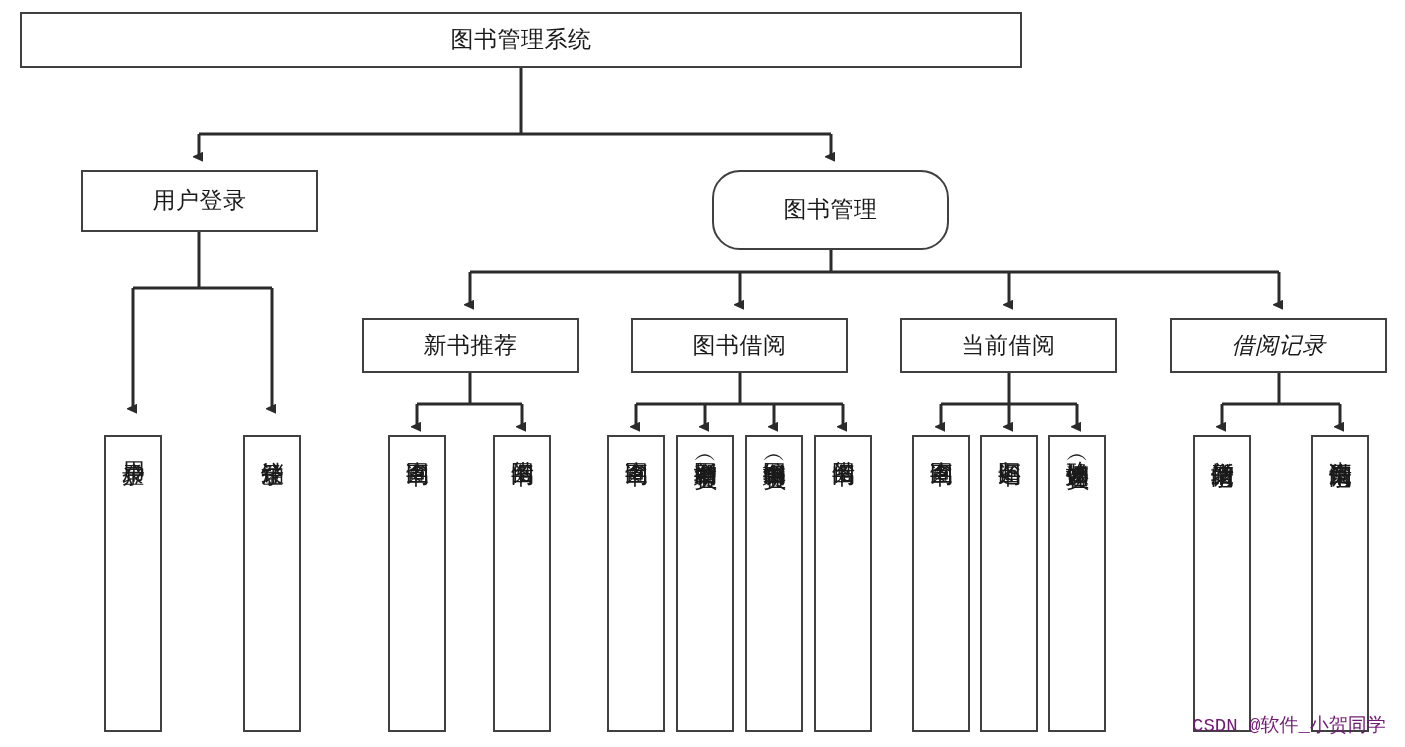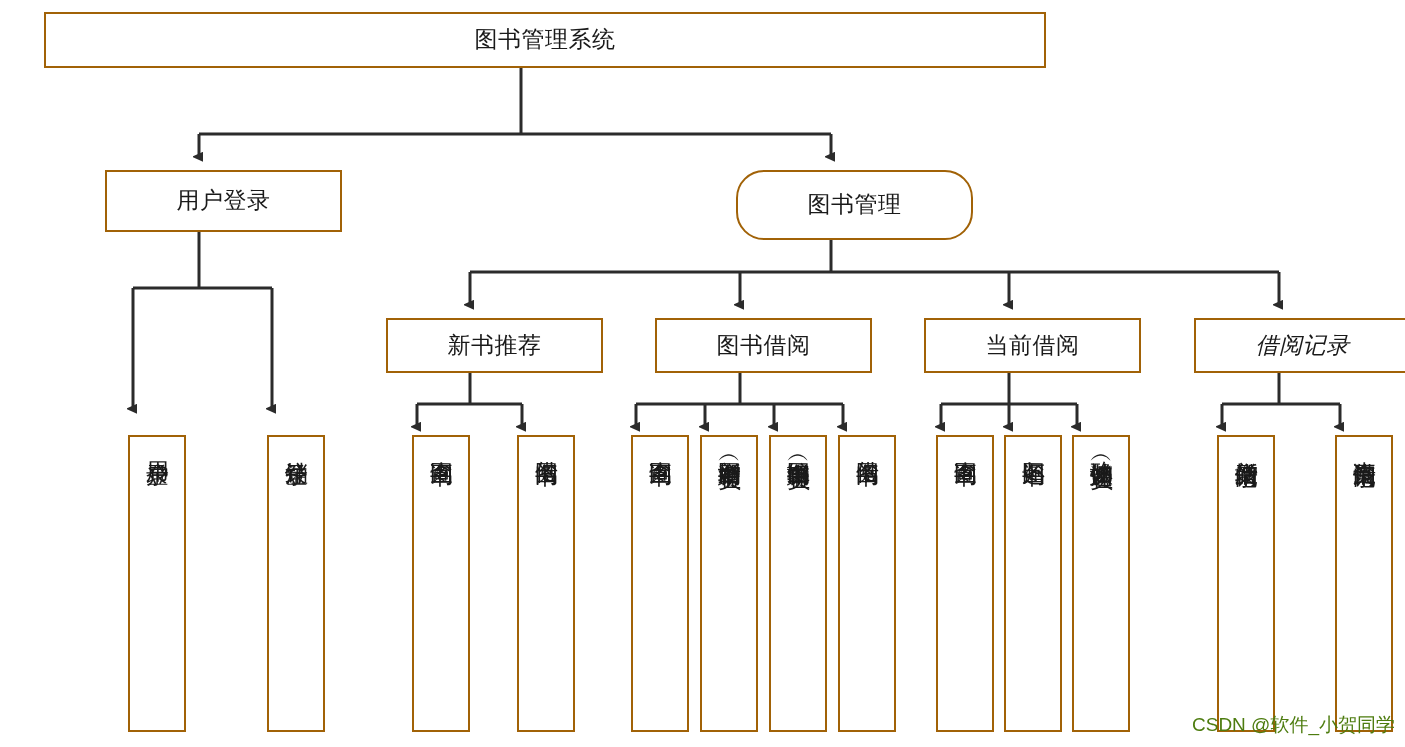--- a/index.html
+++ b/index.html
@@ -23,27 +23,26 @@
     left: 0;
     top: 0;
     width: 1405px;
     height: 747px;
     pointer-events: none;
   }
   .node {
     position: absolute;
     box-sizing: border-box;
     background: #ffffff;
-    border: 2px solid #a16207;
+    border: 2px solid #404040;
     display: flex;
     align-items: center;
     justify-content: center;
     color: #1a1a1a;
     z-index: 3;
-    margin-left: 24px;
   }
   .node-label {
     display: block;
     text-align: center;
     letter-spacing: 0.5px;
     white-space: nowrap;
   }
   
   .node.horiz .node-label {
     font-size: 23px;
@@ -58,25 +57,25 @@
   .node.vert .node-label {
     writing-mode: vertical-rl;
     text-orientation: upright;
     font-size: 23px;
     line-height: 1.12;
     letter-spacing: 1px;
     white-space: nowrap;
   }
   .watermark {
     position: absolute;
-    color: #4d7c0f;
+    color: #701a75;
     font-size: 19px;
     white-space: nowrap;
     z-index: 9;
-    font-family: Liberation Sans, sans-serif;
+    font-family: Liberation Mono, monospace;
   }
 </style>
 </head>
 <body>
 
 <div id="diagram-root">
 
   <svg id="edges-layer" viewBox="0 0 1405 747" width="1405" height="747" xmlns="http://www.w3.org/2000/svg">
     <defs>
       <marker id="arrow" markerWidth="10" markerHeight="10" refX="6.2" refY="4" orient="auto" markerUnits="userSpaceOnUse">
@@ -127,21 +126,21 @@
     </g>
   </svg>
 
   <div class="node horiz" style="left:20px; top:12px; width:1002px; height:56px;">
     <span class="node-label">图书管理系统</span>
   </div>
 
   <div class="node horiz" style="left:81px; top:170px; width:237px; height:62px;">
     <span class="node-label">用户登录</span>
   </div>
-  <div class="node horiz" style="left:712px; top:170px; width:237px; height:70px;border-radius:28px;">
+  <div class="node horiz" style="left:712px; top:170px; width:237px; height:80px;border-radius:28px;">
     <span class="node-label">图书管理</span>
   </div>
 
   <div class="node horiz" style="left:631px; top:318px; width:217px; height:55px;">
     <span class="node-label">图书借阅</span>
   </div>
   <div class="node horiz" style="left:362px; top:318px; width:217px; height:55px;">
     <span class="node-label">新书推荐</span>
   </div>
   <div class="node horiz" style="left:900px; top:318px; width:217px; height:55px;justify-content:center;">

